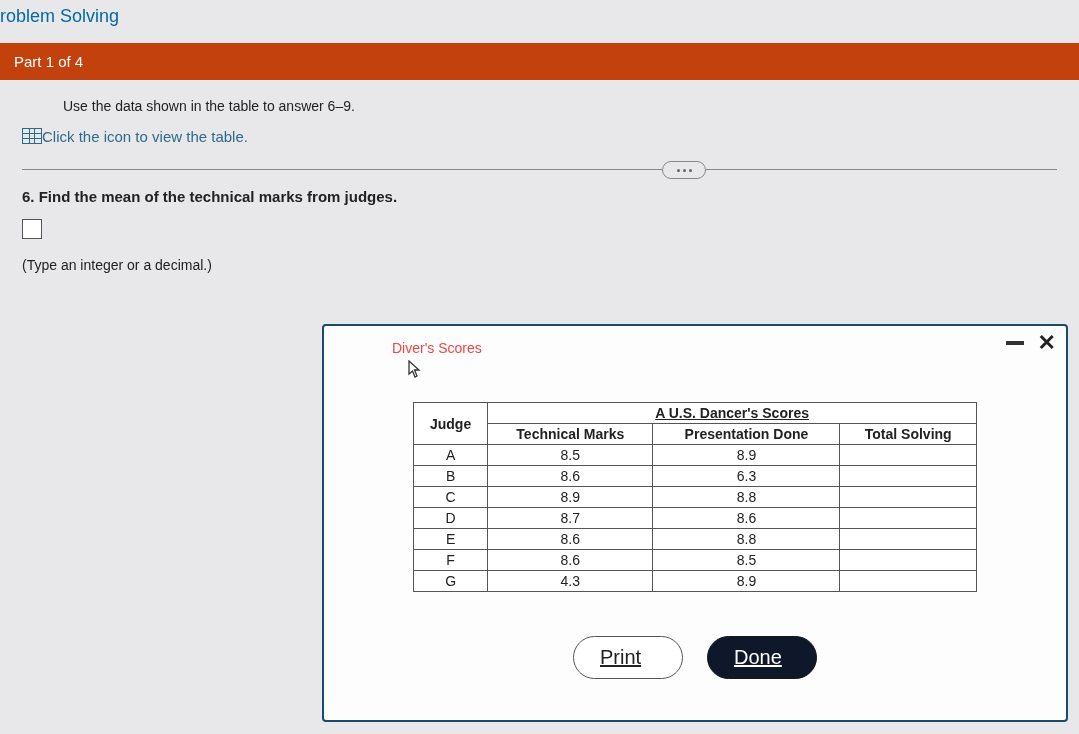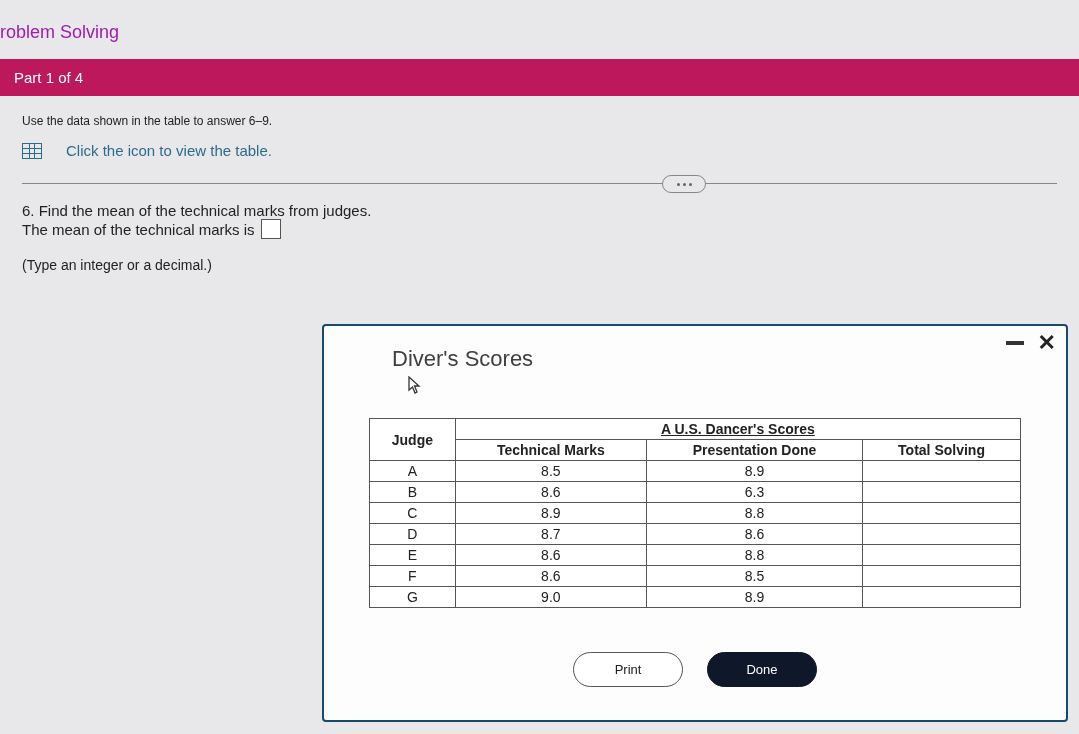--- a/index.html
+++ b/index.html
@@ -8,41 +8,41 @@
     background: #e8e8ea;
     width: 1079px;
     height: 734px;
     overflow: hidden;
     position: relative;
     color: #222;
   }
   .page-title {
     font-size: 18px;
     padding: 6px 0 10px 0;
-    color: #a21caf;
-    margin-top: 16px;
+    color: #0369a1;
   }
   .part-bar {
-    background: #be185d;
+    background: #c2410c;
     color: #fff;
     font-size: 15px;
     padding: 10px 14px;
     margin-top: 6px;
   }
   .content {
     padding: 18px 22px 0 22px;
   }
   .instr {
-    font-size: 12px;
+    font-size: 14px;
     margin-bottom: 14px;
+    margin-left: 41px;
   }
   .icon-row {
     display: flex;
-    align-items: flex-end;
-    gap: 24px;
+    align-items: flex-start;
+    gap: 0;
     font-size: 15px;
     color: #2d6b8a;
   }
   .table-icon {
     width: 20px; height: 16px;
     border: 1.5px solid #2d6b8a;
     display: inline-block;
     position: relative;
     background:
       linear-gradient(#2d6b8a,#2d6b8a) 0 33%/100% 1px no-repeat,
@@ -65,20 +65,22 @@
     display: flex;
     align-items: center;
     justify-content: center;
     gap: 3px;
     font-size: 8px;
     color: #666;
   }
   .hr-handle span { width:3px;height:3px;background:#666;border-radius:50%; }
   .q {
     font-size: 15px;
+    margin-bottom: 14px;
+    font-weight: bold;
   }
   .ans-line {
     font-size: 15px;
     display: flex;
     align-items: center;
     gap: 6px;
   }
   .ans-box {
     width: 20px; height: 20px;
     border: 1px solid #555;
@@ -109,35 +111,35 @@
     align-items: center;
   }
   .min-icon {
     width: 18px; height: 4px; background: #333;
   }
   .close-icon {
     font-size: 22px; font-weight: bold; cursor: pointer;
     line-height: 18px;
   }
   .modal-heading {
-    font-size: 22px;
-    color: #404040;
-    margin: 6px 0 4px 40px;
+    font-size: 14px;
+    color: #ef4444;
+    margin: 0 0 4px 40px;
   }
   .cursor-icon {
     margin-left: 56px;
     width: 14px; height: 18px;
     display: block;
   }
   .cursor-icon svg { display:block; }
 
   .scores-table {
     margin: 24px auto 0 auto;
     border-collapse: collapse;
-    width: 652px;
+    width: 564px;
     font-size: 14px;
   }
   .scores-table th, .scores-table td {
     border: 1px solid #555;
     padding: 2px 6px;
     text-align: center;
     background: #fff;
   }
   .scores-table .super-header {
     font-weight: bold;
@@ -150,23 +152,24 @@
   .modal-buttons {
     display: flex;
     justify-content: center;
     gap: 24px;
     margin-top: 44px;
   }
   .btn {
     min-width: 110px;
     padding: 9px 26px;
     border-radius: 22px;
-    font-size: 13px;
-    text-align: center;
+    font-size: 20px;
+    text-align: left;
     cursor: pointer;
+    text-decoration: underline;
   }
   .btn-print {
     background: #fff;
     border: 1.5px solid #555;
     color: #222;
   }
   .btn-done {
     background: #0f172a;
     color: #fff;
     border: 1.5px solid #101820;
@@ -191,21 +194,20 @@
     <div class="hr-handle">
       <span></span>
         <span></span>
         <span></span>
     </div>
   </div>
 
   <div class="q">6. Find the mean of the technical marks from judges.</div>
 
   <div class="ans-line">
-    <span>The mean of the technical marks is</span>
     <span class="ans-box"></span>
   </div>
   <div class="hint">(Type an integer or a decimal.)</div>
 </div>
 
 <div class="modal">
   <div class="modal-titlebar">
     <div class="min-icon"></div>
     <div class="close-icon">✕</div>
   </div>
@@ -261,21 +263,21 @@
           <td></td>
         </tr>
         <tr>
           <td>F</td>
           <td>8.6</td>
           <td>8.5</td>
           <td></td>
         </tr>
         <tr>
           <td>G</td>
-          <td>9.0</td>
+          <td>4.3</td>
           <td>8.9</td>
           <td></td>
         </tr>
       </tbody>
   </table>
 
   <div class="modal-buttons">
     <div class="btn btn-print">Print</div>
     <div class="btn btn-done">Done</div>
   </div>

